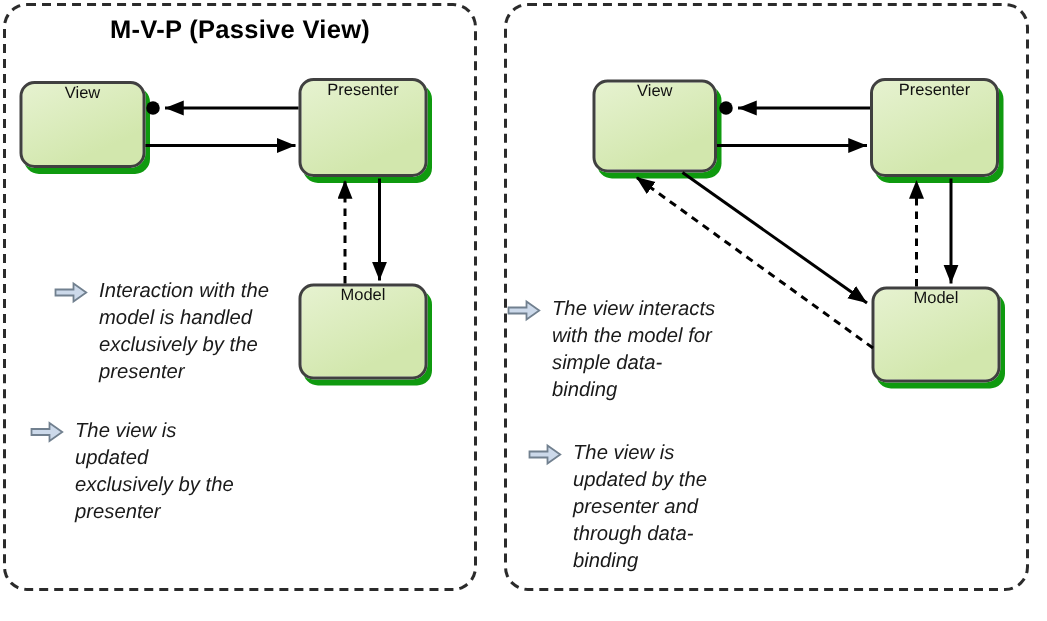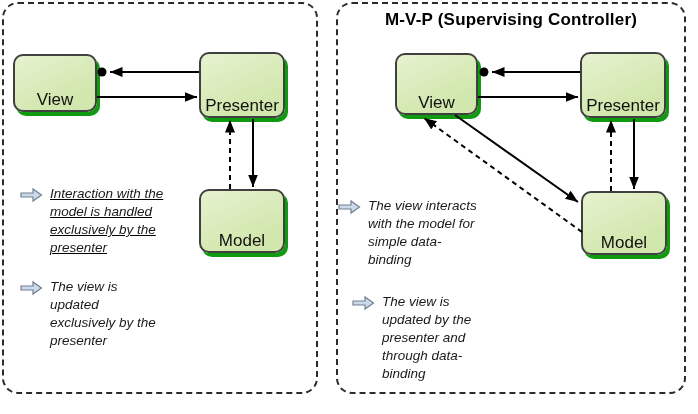--- a/index.html
+++ b/index.html
@@ -16,50 +16,51 @@
   .panel-title{
     position:absolute;left:0;right:0;top:6px;text-align:center;
     font-size:17px;font-weight:bold;color:#000;letter-spacing:0.2px;
   }
   .wires{position:absolute;left:-2px;top:-2px;pointer-events:none;}
   .node{
     position:absolute;box-sizing:border-box;
     background:linear-gradient(155deg,#e6f2d0 0%,#d2e7ad 75%);
     border:2px solid #404040;border-radius:10px;
     box-shadow:3px 4px 0 #0f9a0f;
-    display:flex;align-items:flex-end;justify-content:center;
-    font-size:17px;color:#111;
+    display:flex;align-items:flex-start;justify-content:center;
+    font-size:11px;color:#111;
   }
   
   .panel-left .node-view{left:9px;top:50px;width:84px;height:58px;}
   .panel-left .node-presenter{left:195px;top:48px;width:86px;height:66px;}
   .panel-left .node-model{left:195px;top:185px;width:86px;height:64px;}
   
   .panel-right .node-view{left:57px;top:49px;width:83px;height:62px;}
   .panel-right .node-presenter{left:242px;top:48px;width:86px;height:66px;}
   .panel-right .node-model{left:243px;top:187px;width:86px;height:64px;}
   .note{position:absolute;display:flex;align-items:flex-start;gap:7px;}
   .note-icon{flex:0 0 auto;margin-top:2px;}
   .note-text{
     font-size:13.5px;line-height:18px;font-style:italic;color:#1a1a1a;
     white-space:pre-line;
   }
-  .panel-left .note-1{left:16px;top:181px;text-decoration:underline;}
+  .panel-left .note-1{left:32px;top:181px;}
   .panel-left .note-2{left:16px;top:274px;}
   .panel-right .note-1{left:0;top:193px;}
   .panel-right .note-2{left:14px;top:289px;}
   .wire{stroke:#000;stroke-width:2;fill:none;}
   .wire-dashed{stroke-dasharray:5 4;}
 </style>
 </head>
 <body>
 
 <div id="canvas">
 
   <div class="panel panel-left">
+    <div class="panel-title">M-V-P (Passive View)</div>
 
     <div class="node node-view">
       <span>View</span>
     </div>
     <div class="node node-presenter">
       <span>Presenter</span>
     </div>
     <div class="node node-model">
       <span>Model</span>
     </div>
@@ -95,21 +96,20 @@
         <polygon points="1,6 13,6 13,2 21.5,8 13,14 13,10 1,10" fill="#ccd9ea" stroke="#71808f" stroke-width="1.2"></polygon>
       </svg>
       <div class="note-text">The view is
 updated
 exclusively by the
 presenter</div>
     </div>
   </div>
 
   <div class="panel panel-right">
-    <div class="panel-title">M-V-P (Supervising Controller)</div>
 
     <div class="node node-view">
       <span>View</span>
     </div>
     <div class="node node-presenter">
       <span>Presenter</span>
     </div>
     <div class="node node-model">
       <span>Model</span>
     </div>

